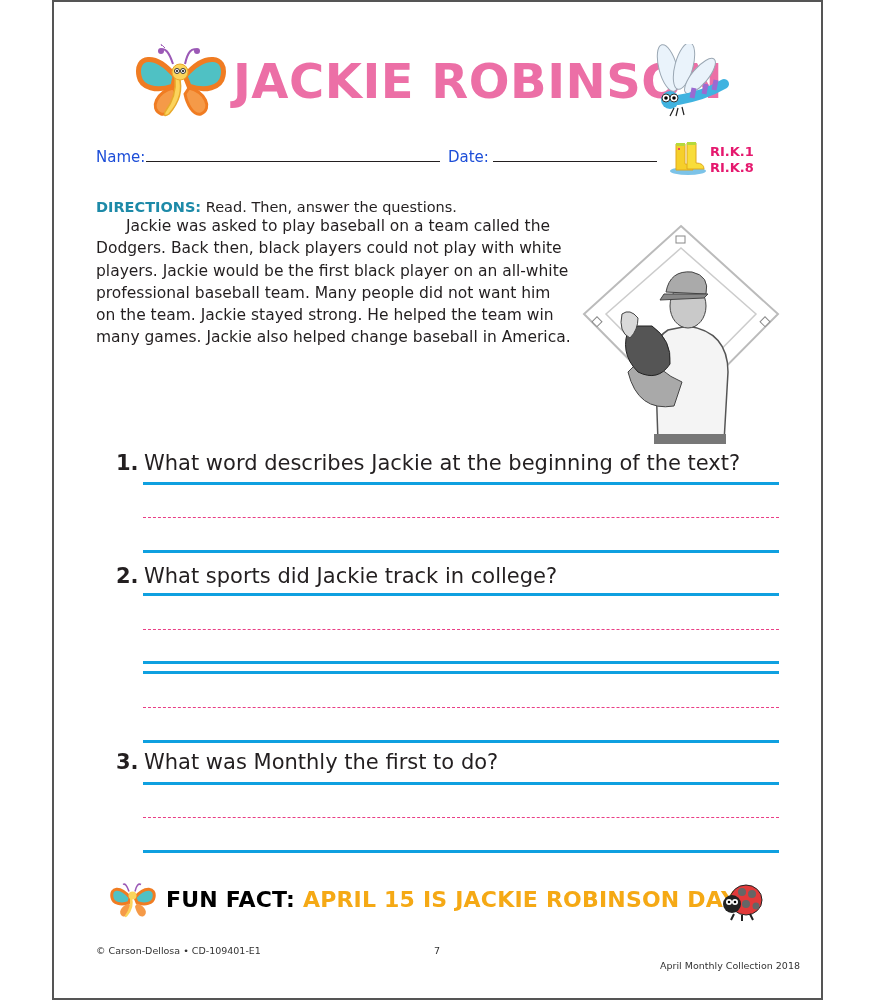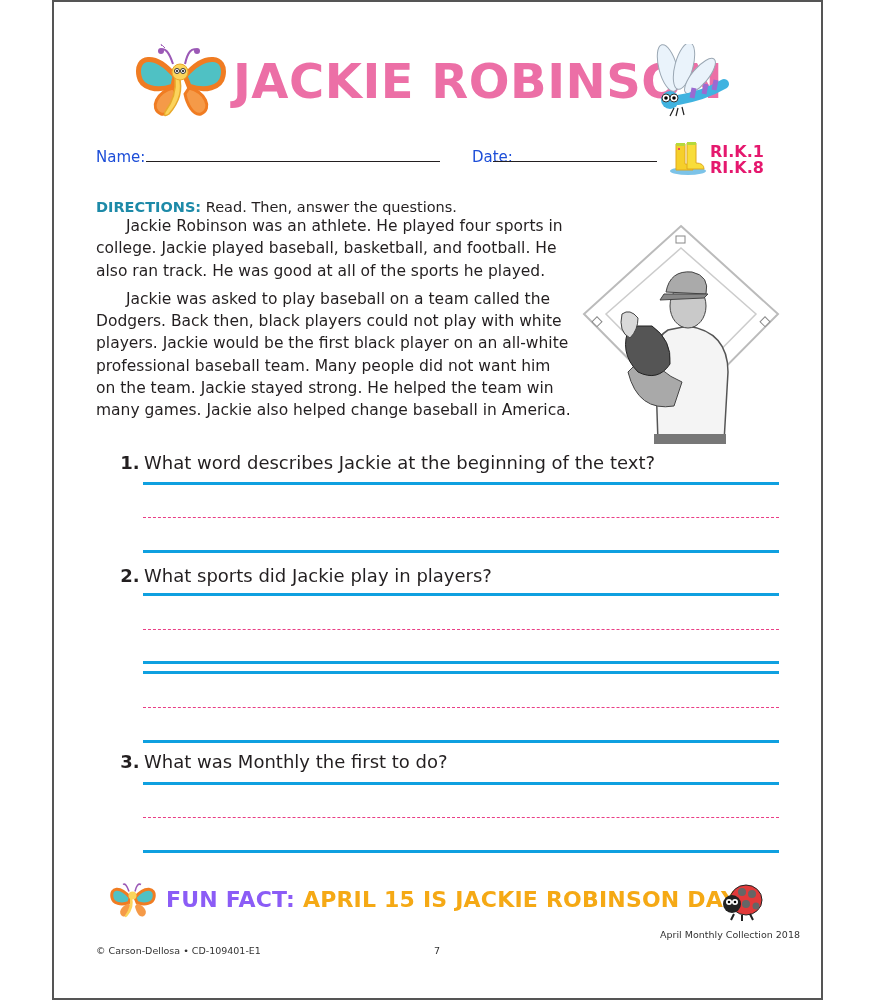--- a/index.html
+++ b/index.html
@@ -6,39 +6,39 @@
   body { width: 875px; height: 1000px; position: relative; overflow: hidden; font-family: "DejaVu Sans", sans-serif; color: #231f20; }
   .page { position: absolute; left: 52px; top: 0; width: 767px; height: 996px; border: 2px solid #555555; border-top: 2px solid #555555; background: #fff; box-sizing: content-box; }
   .abs { position: absolute; }
 
   
   .title { left: 233px; top: 57px; font-family: "DejaVu Sans", sans-serif; font-weight: bold; font-size: 48px; letter-spacing: 0.5px; color: #ec6fa6; line-height: 48px; white-space: nowrap; }
 
   
   .field-label { font-size: 15px; color: #1d4ed8; line-height: 18px; }
   .blank-line { height: 1px; border-bottom: 1.5px solid #231f20; }
-  .standards { left: 710px; top: 144px; font-weight: bold; font-size: 16px; color: #e5186e; line-height: 16px; }
+  .standards { left: 710px; top: 144px; font-weight: bold; font-size: 13px; color: #e5186e; line-height: 16px; }
 
   
   .directions { left: 96px; top: 198px; font-size: 14.5px; line-height: 18px; white-space: nowrap; }
   .directions .lead { color: #1d8aa8; font-weight: bold; }
 
   
   .passage { left: 96px; top: 215px; width: 476px; font-size: 15.5px; line-height: 22.3px; }
   .passage p { margin: 0 0 6px 0; text-indent: 30px; }
 
   
-  .q { font-size: 18px; line-height: 20px; white-space: nowrap; text-align: center; }
+  .q { font-size: 21px; line-height: 20px; white-space: nowrap; }
   .q .num { display: inline-block; width: 28px; font-weight: bold; }
   .solid { position: absolute; left: 143px; width: 636px; height: 3px; background: #0fa0e0; }
   .dashed { position: absolute; left: 143px; width: 636px; height: 0; border-top: 1.5px dashed #ea3f86; }
 
   
   .funfact { left: 166px; top: 886px; font-weight: bold; font-size: 22px; line-height: 28px; white-space: nowrap; letter-spacing: 0.2px; }
-  .ff-label { color: #8b5cf6; }
+  .ff-label { color: #000000; }
   .ff-text { color: #f5a915; }
 
   
   .footer { font-size: 9.5px; color: #333; line-height: 12px; white-space: nowrap; }
 </style>
 </head>
 <body>
 
 <div class="page"></div>
 
@@ -71,42 +71,41 @@
   <circle cx="22" cy="56" r="9" fill="#40b3e0"></circle>
   <circle cx="18" cy="54" r="4" fill="#fff" stroke="#333"></circle>
     <circle cx="26" cy="54" r="4" fill="#fff" stroke="#333"></circle>
   <circle cx="18" cy="54" r="1.8" fill="#000"></circle>
     <circle cx="26" cy="54" r="1.8" fill="#000"></circle>
   <path d="M26 64 l-4 8 M30 64 l-2 8 M34 63 l2 8" stroke="#222" stroke-width="1.2"></path>
 </svg>
 
 <div class="abs field-label" style="left:96px;top:148px">Name:</div>
 <div class="abs blank-line" style="left:146px;top:160px;width:294px"></div>
-<div class="abs field-label" style="left:472px;top:148px">Date:</div>
+<div class="abs field-label" style="left:448px;top:148px">Date:</div>
 <div class="abs blank-line" style="left:493px;top:160px;width:164px"></div>
 
 <svg class="abs" style="left:668px;top:140px" width="40" height="36" viewBox="0 0 40 36">
   <ellipse cx="20" cy="31" rx="18" ry="4" fill="#7cc3e8"></ellipse>
   <path d="M8 4 h9 v20 q8 0 8 6 h-17 z" fill="#f6cf2a" stroke="#e0a81f"></path>
   <path d="M19 3 h9 v20 q8 0 8 6 h-17 z" fill="#f8dd3a" stroke="#e0a81f"></path>
   <rect x="8" y="3" width="9" height="3" fill="#b5d93b"></rect>
     <rect x="19" y="2" width="9" height="3" fill="#b5d93b"></rect>
   <circle cx="11" cy="9" r="1" fill="#e5186e"></circle>
 </svg>
 <div class="abs standards">
   <div>RI.K.1</div>
   <div>RI.K.8</div>
 </div>
 
 <div class="abs directions">
   <span class="lead">DIRECTIONS:</span><span> Read. Then, answer the questions.</span>
 </div>
 
 <div class="abs passage">
-  <p>Jackie Robinson was an athlete. He played four sports in college. Jackie played baseball, basketball, and football. He also ran track. He was good at all of the sports he played.</p>
   <p>Jackie was asked to play baseball on a team called the Dodgers. Back then, black players could not play with white players. Jackie would be the first black player on an all-white professional baseball team. Many people did not want him on the team. Jackie stayed strong. He helped the team win many games. Jackie also helped change baseball in America.</p>
 </div>
 
 <svg class="abs" style="left:578px;top:222px" width="206" height="222" viewBox="0 0 206 222">
   <path d="M103 4 L200 92 L103 190 L6 92 Z" fill="none" stroke="#bbbbbb" stroke-width="2"></path>
   <path d="M103 26 L178 92 L103 168 L28 92 Z" fill="none" stroke="#cccccc" stroke-width="1.5"></path>
   <rect x="98" y="14" width="9" height="7" fill="#fff" stroke="#888"></rect>
   <rect x="16" y="96" width="7" height="7" fill="#fff" stroke="#888" transform="rotate(45 19 99)"></rect>
   <rect x="184" y="96" width="7" height="7" fill="#fff" stroke="#888" transform="rotate(45 187 99)"></rect>
   <path d="M80 220 L78 160 Q70 120 90 108 L110 104 Q150 110 150 150 L146 220 Z" fill="#f4f4f4" stroke="#555" stroke-width="1.5"></path>
@@ -120,21 +119,21 @@
 </svg>
 
 <div class="abs q" style="left:116px;top:453px">
   <span class="num">1.</span><span>What word describes Jackie at the beginning of the text?</span>
 </div>
 <div class="solid" style="top:482px"></div>
 <div class="dashed" style="top:517px"></div>
 <div class="solid" style="top:550px"></div>
 
 <div class="abs q" style="left:116px;top:566px">
-  <span class="num">2.</span><span>What sports did Jackie play in players?</span>
+  <span class="num">2.</span><span>What sports did Jackie track in college?</span>
 </div>
 <div class="solid" style="top:593px"></div>
 <div class="dashed" style="top:629px"></div>
 <div class="solid" style="top:661px"></div>
 <div class="solid" style="top:671px"></div>
 <div class="dashed" style="top:707px"></div>
 <div class="solid" style="top:740px"></div>
 
 <div class="abs q" style="left:116px;top:752px">
   <span class="num">3.</span><span>What was Monthly the first to do?</span>
@@ -165,13 +164,13 @@
   <circle cx="12" cy="24" r="9" fill="#222"></circle>
   <circle cx="9" cy="22" r="3" fill="#fff"></circle>
     <circle cx="15" cy="22" r="3" fill="#fff"></circle>
   <circle cx="9" cy="22" r="1.3" fill="#000"></circle>
     <circle cx="15" cy="22" r="1.3" fill="#000"></circle>
   <path d="M14 34 l-3 6 M22 35 l0 6 M30 34 l3 6" stroke="#222" stroke-width="2"></path>
 </svg>
 
 <div class="abs footer" style="left:96px;top:945px">© Carson-Dellosa • CD-109401-E1</div>
 <div class="abs footer" style="left:434px;top:945px">7</div>
-<div class="abs footer" style="left:660px;top:929px;width:118px;text-align:right">April Monthly Collection 2018</div>
+<div class="abs footer" style="left:660px;top:960px;width:118px;text-align:right">April Monthly Collection 2018</div>
 
 </body></html>

